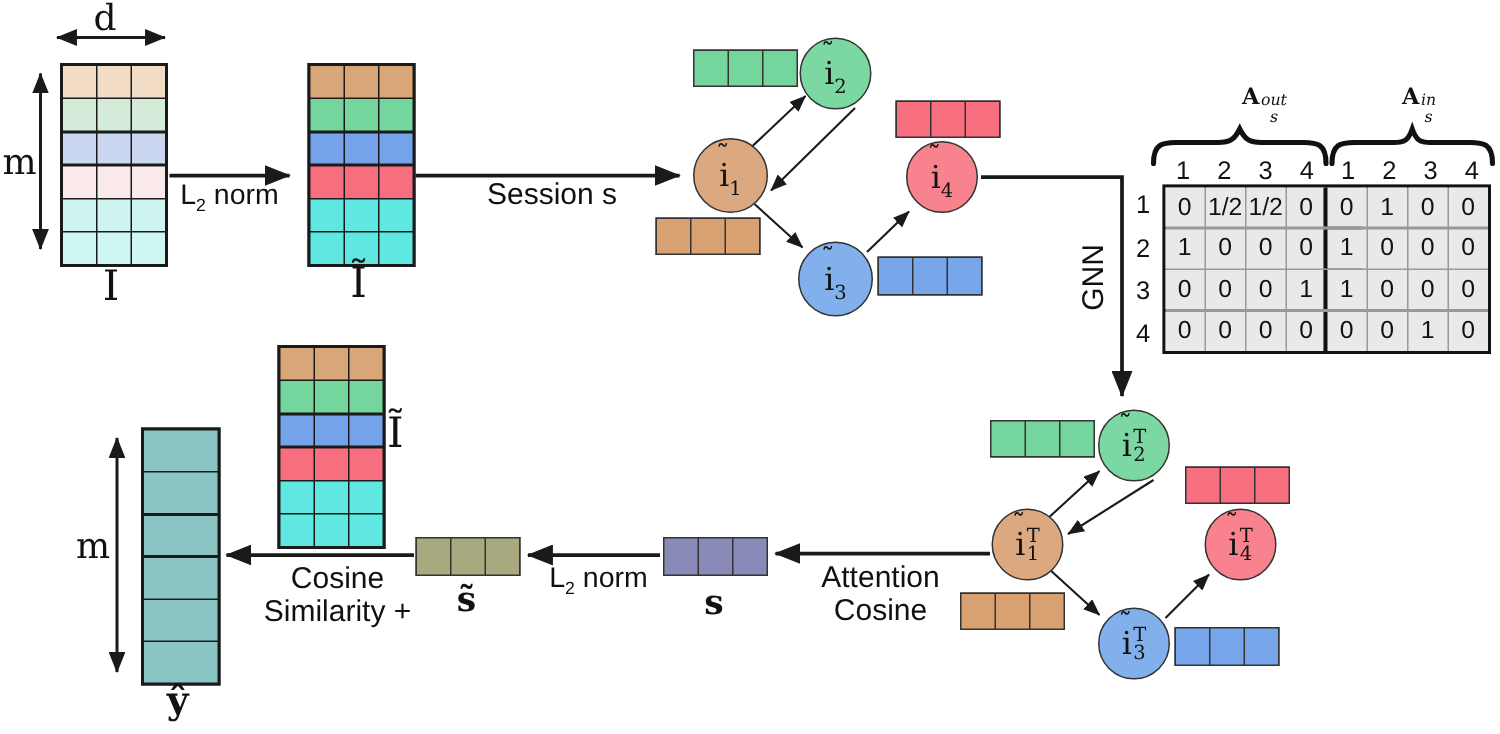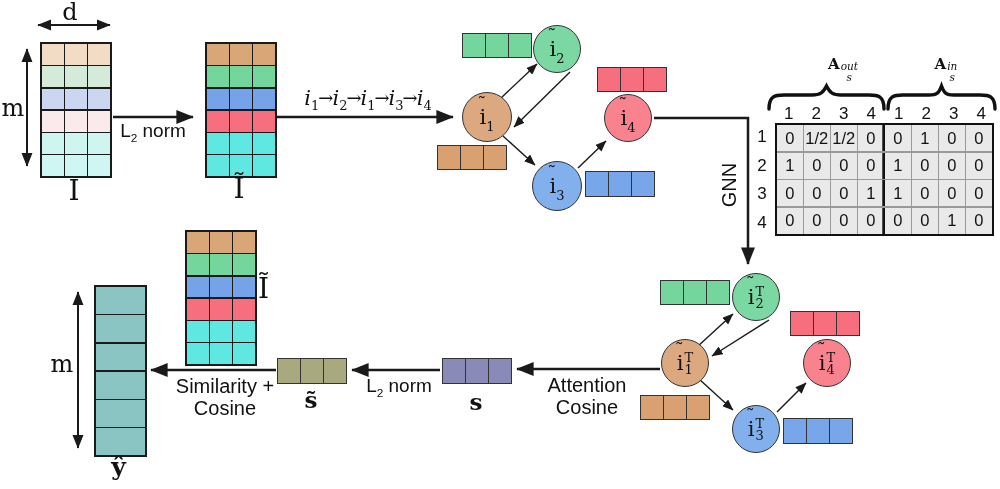--- a/index.html
+++ b/index.html
@@ -132,21 +132,21 @@
       <div style="background: rgb(247, 111, 127);"></div>
       <div style="background: rgb(95, 232, 226);"></div>
       <div style="background: rgb(95, 232, 226);"></div>
       <div style="background: rgb(95, 232, 226);"></div>
       <div style="background: rgb(95, 232, 226);"></div>
       <div style="background: rgb(95, 232, 226);"></div>
       <div style="background: rgb(95, 232, 226);"></div>
     </div>
   <div class="abs serif center lbl-math" style="left:205px;top:172px;width:68px;">Ĩ</div>
 
-  <div class="abs serif center seq" style="left:279px;top:86px;width:178px;"><span>i<sub>1</sub></span><span class="seq-arrow">→</span><span>i<sub>2</sub></span><span class="seq-arrow">→</span><span>i<sub>1</sub></span><span class="seq-arrow">→</span><span>i<sub>3</sub></span><span class="seq-arrow">→</span><span>i<sub>4</sub></span></div>
+  <div class="abs sans center" style="left:279px;top:119px;width:178px;font-size:20px;">Session s</div>
 
   <div class="vec" style="left:462px;top:33px;width:68px;height:23px;">
       <div style="background: rgb(116, 214, 156);"></div>
       <div style="background: rgb(116, 214, 156);"></div>
       <div style="background: rgb(116, 214, 156);"></div>
     </div>
   <div class="vec" style="left:437px;top:145px;width:68px;height:23px;">
       <div style="background: rgb(217, 161, 114);"></div>
       <div style="background: rgb(217, 161, 114);"></div>
       <div style="background: rgb(217, 161, 114);"></div>
@@ -322,22 +322,22 @@
   <div class="abs sans center" style="left:354px;top:375px;width:90px;font-size:19px;"><span>L</span><sub>2</sub><span> norm</span></div>
 
   <div class="vec" style="left:277px;top:358px;width:68px;height:24px;">
       <div style="background: rgb(169, 169, 127);"></div>
       <div style="background: rgb(169, 169, 127);"></div>
       <div style="background: rgb(169, 169, 127);"></div>
     </div>
   <div class="abs serif center lbl-bold" style="left:277px;top:386px;width:68px;">s̃</div>
 
   <div class="abs sans center small-note" style="left:163px;top:375px;width:124px;">
+    <div>Cosine</div>
     <div>Similarity +</div>
-    <div>Cosine</div>
   </div>
 
   <div class="matrix" style="left: 185px; top: 230px; width: 68px; height: 132px; grid-template-columns: repeat(3, 1fr);">
       <div style="background: rgb(217, 166, 120);"></div>
       <div style="background: rgb(217, 166, 120);"></div>
       <div style="background: rgb(217, 166, 120);"></div>
       <div style="background: rgb(116, 214, 156);"></div>
       <div style="background: rgb(116, 214, 156);"></div>
       <div style="background: rgb(116, 214, 156);"></div>
       <div style="background: rgb(116, 163, 233);"></div>

